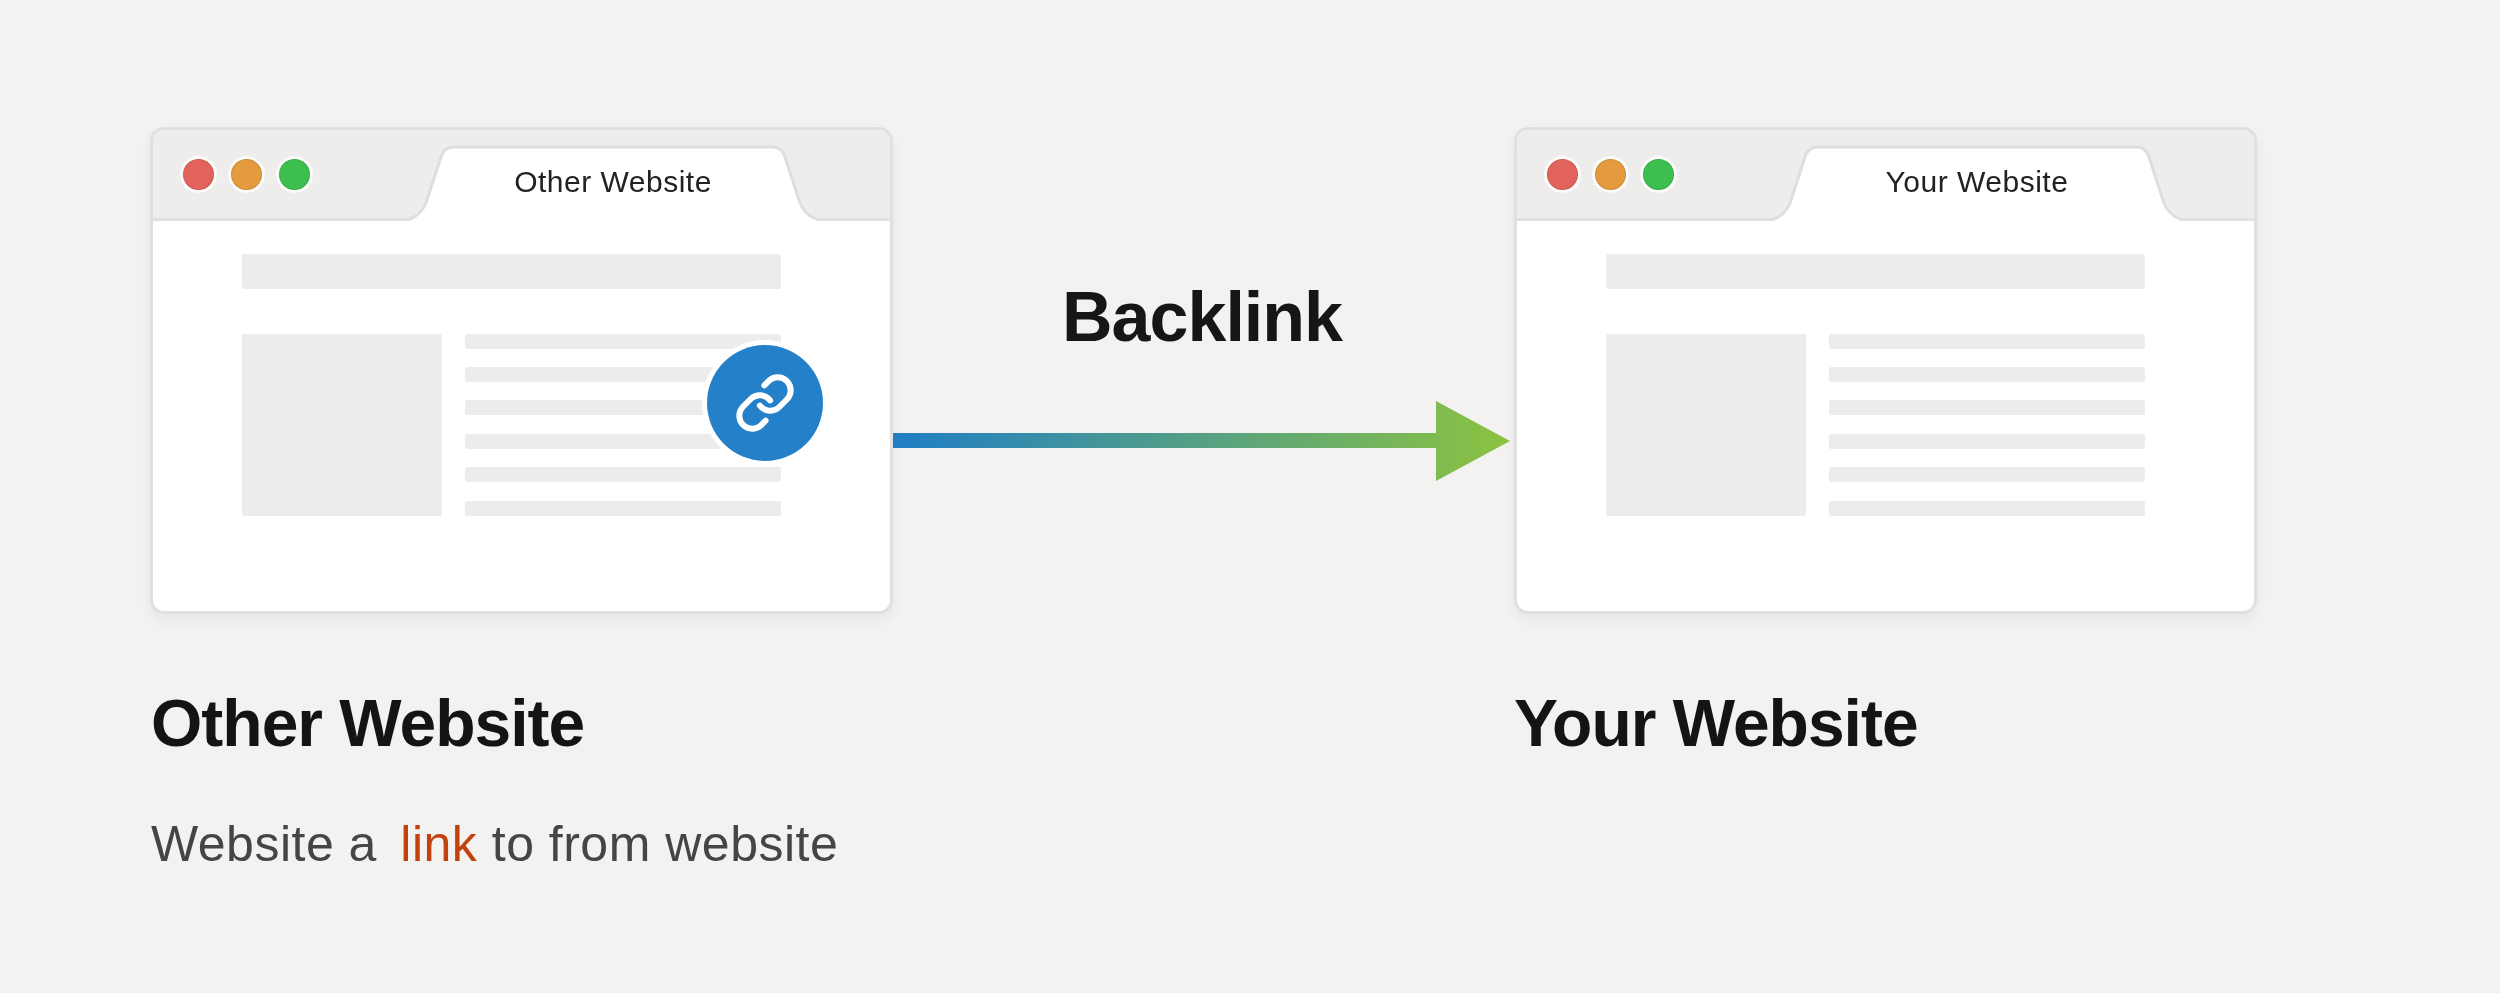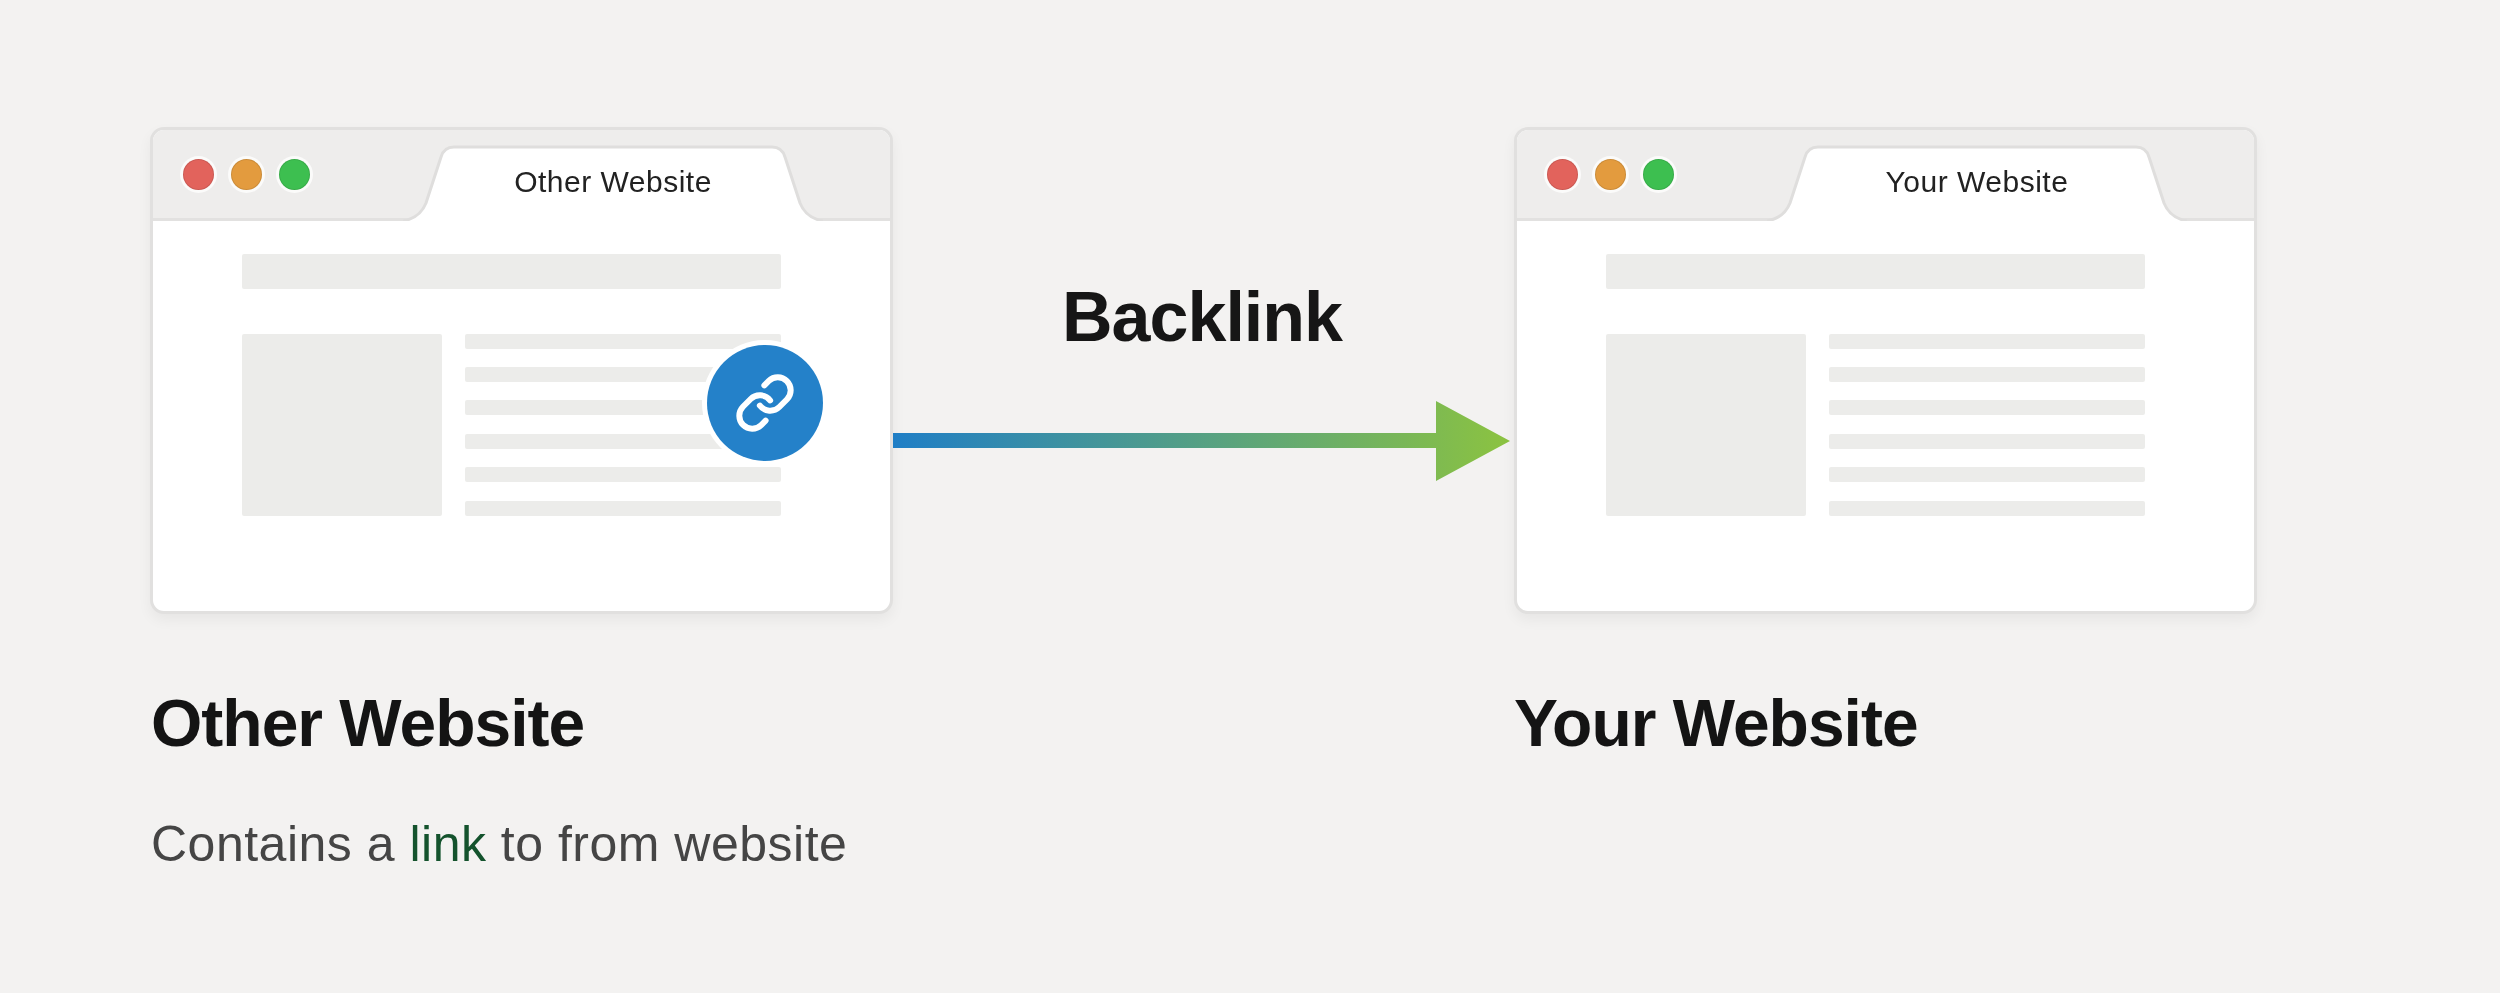--- a/index.html
+++ b/index.html
@@ -144,20 +144,20 @@
       <div class="ph ph-line" style="top:146px"></div>
       <div class="ph ph-line" style="top:179px"></div>
       <div class="ph ph-line" style="top:213px"></div>
       <div class="ph ph-line" style="top:246px"></div>
       <div class="ph ph-line" style="top:280px"></div>
     </div>
   </div>
 
   <div class="caption-block left">
     <h2 class="caption-heading">Other Website</h2>
-    <p class="caption-text"><span>Contains a </span><span style="color: #14532d;">link</span><span> to from website</span></p>
+    <p class="caption-text"><span>Website a </span><span style="color: #c2410c; margin-left: 9px;">link</span><span> to from website</span></p>
   </div>
 
   <div class="caption-block right">
     <h2 class="caption-heading">Your Website</h2>
   </div>
 
 </div>
 
 </body></html>

